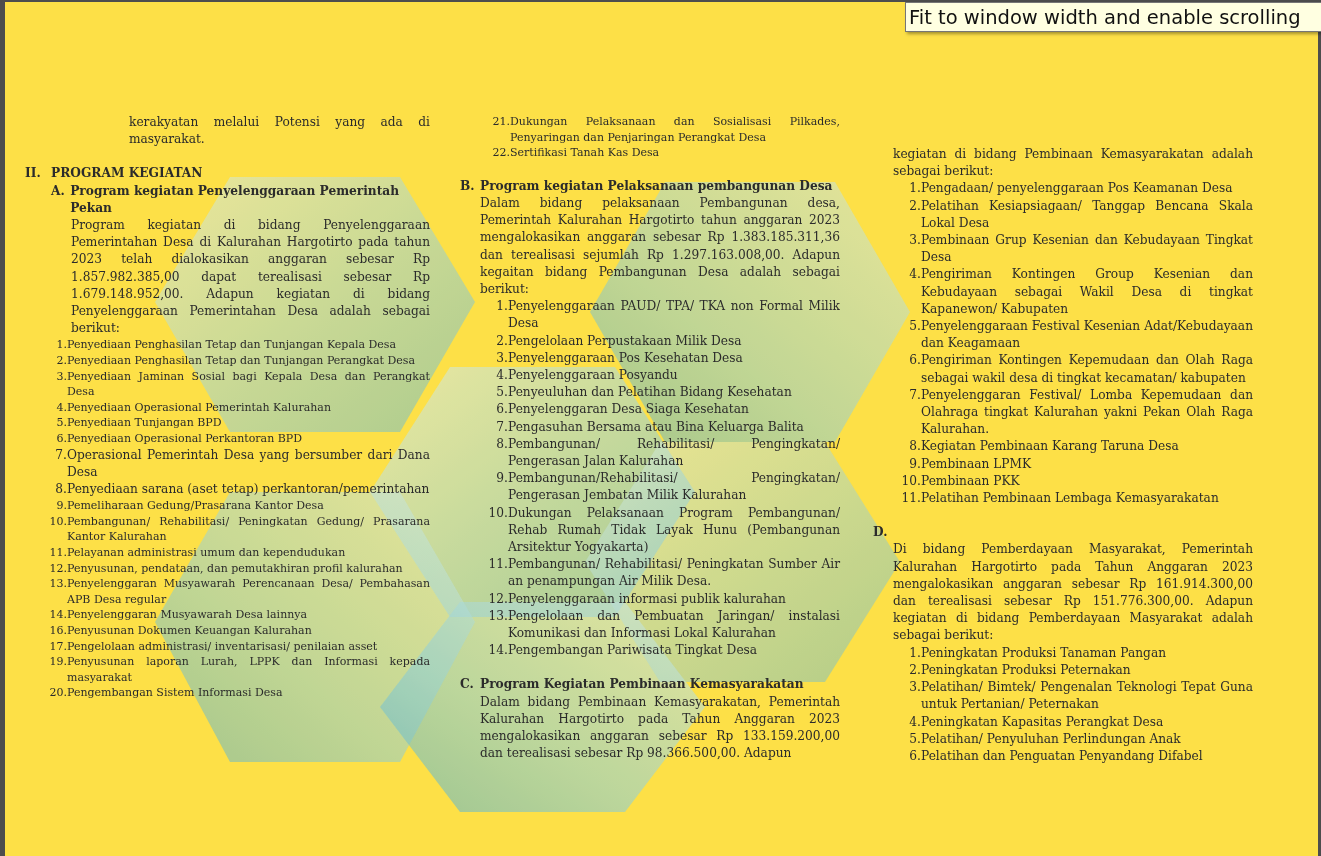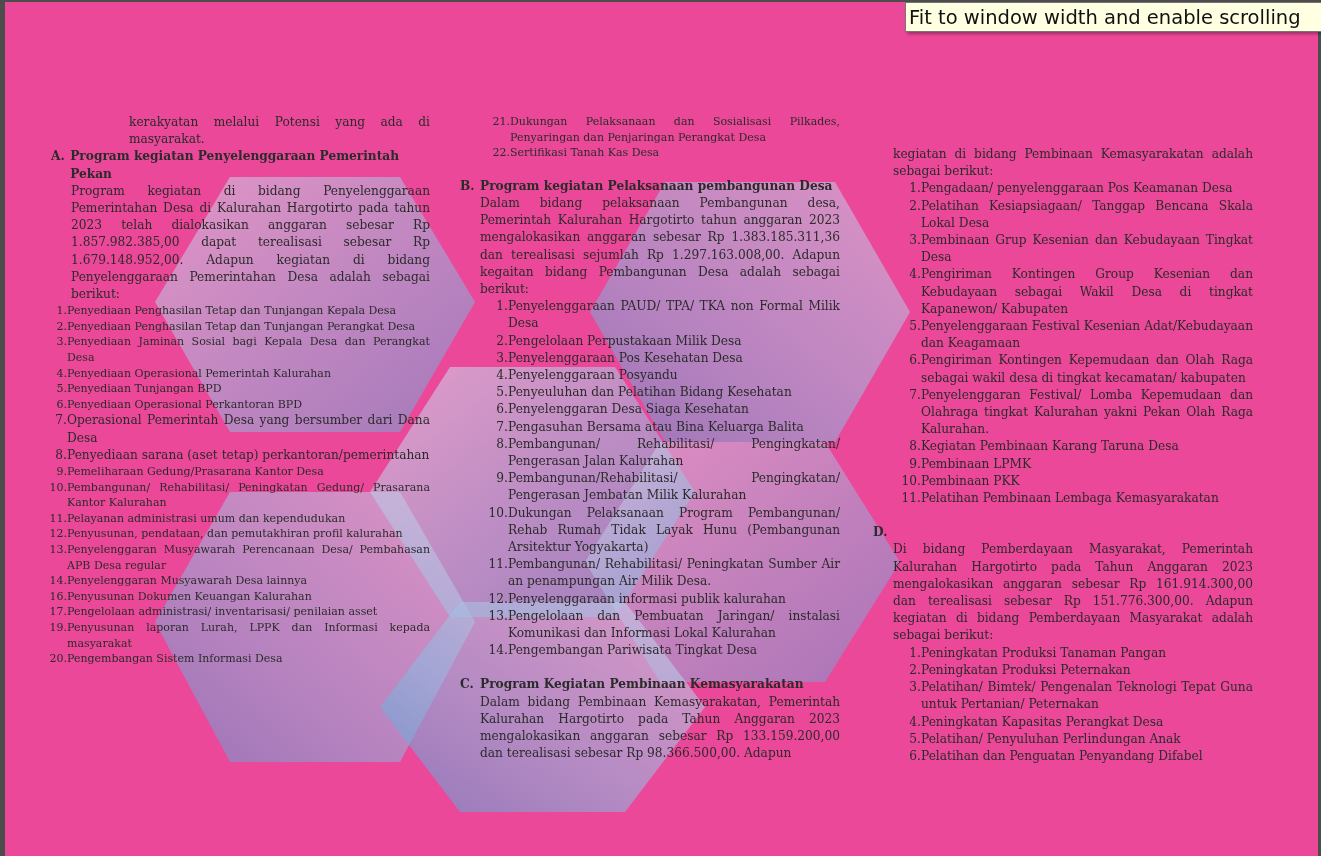--- a/index.html
+++ b/index.html
@@ -5,21 +5,21 @@
   html, body { margin: 0; padding: 0; }
   body {
     width: 1321px; height: 856px; overflow: hidden;
     background: #4d4d4d;
     font-family: "DejaVu Serif", "Liberation Serif", serif;
     color: #2b2b2b;
     position: relative;
   }
   .page {
     position: absolute; left: 5px; top: 2px; width: 1313px; height: 854px;
-    background: #ec4899; overflow: hidden;
+    background: #fde047; overflow: hidden;
   }
   .hexbg { position: absolute; left: 0; top: 0; width: 1313px; height: 854px; pointer-events: none; }
   .col { position: absolute; font-size: 12.2px; line-height: 17.2px; }
   .col-1 { left: 20px; top: 112px; width: 405px; }
   .col-2 { left: 455px; top: 112px; width: 380px; }
   .col-3 { left: 888px; top: 112px; width: 360px; margin-top: 32px; }
   .just { text-align: justify; text-align-last: left; }
   .indent-para { padding-left: 46px; }
   .roman-heading { font-weight: bold; display: flex; font-size: 12.2px; margin-top: 17px; }
   .roman-heading .num { width: 26px; }
@@ -67,20 +67,24 @@
       <polygon points="445,365 610,365 690,490 610,615 445,615 365,490" fill="url(#g1)" opacity="0.6"></polygon>
       <polygon points="225,490 395,490 470,620 395,760 225,760 150,620" fill="url(#g2)" opacity="0.55"></polygon>
       <polygon points="655,440 820,440 895,560 820,680 655,680 580,560" fill="url(#g1)" opacity="0.5"></polygon>
       <polygon points="455,600 620,600 700,705 620,810 455,810 375,705" fill="url(#g2)" opacity="0.6"></polygon>
     </g>
   </svg>
 
   <div class="col col-1">
     <div class="indent-para just" style="padding-left:104px; margin-top:0;">kerakyatan melalui Potensi yang ada di masyarakat.</div>
 
+    <div class="roman-heading">
+      <span class="num">II.</span>
+      <span>PROGRAM KEGIATAN</span>
+    </div>
 
     <div class="sec-heading indent">
       <span class="num">A.</span>
       <span>Program kegiatan Penyelenggaraan Pemerintah Pekan</span>
     </div>
     <div class="sec-body just">Program kegiatan di bidang Penyelenggaraan Pemerintahan Desa di Kalurahan Hargotirto pada tahun 2023 telah dialokasikan anggaran sebesar Rp 1.857.982.385,00 dapat terealisasi sebesar Rp 1.679.148.952,00. Adapun kegiatan di bidang Penyelenggaraan Pemerintahan Desa adalah sebagai berikut:</div>
 
     <ul class="list small" style="padding-left:46px; margin-left:-32px;">
       <li>
           <span class="n">1.</span>

